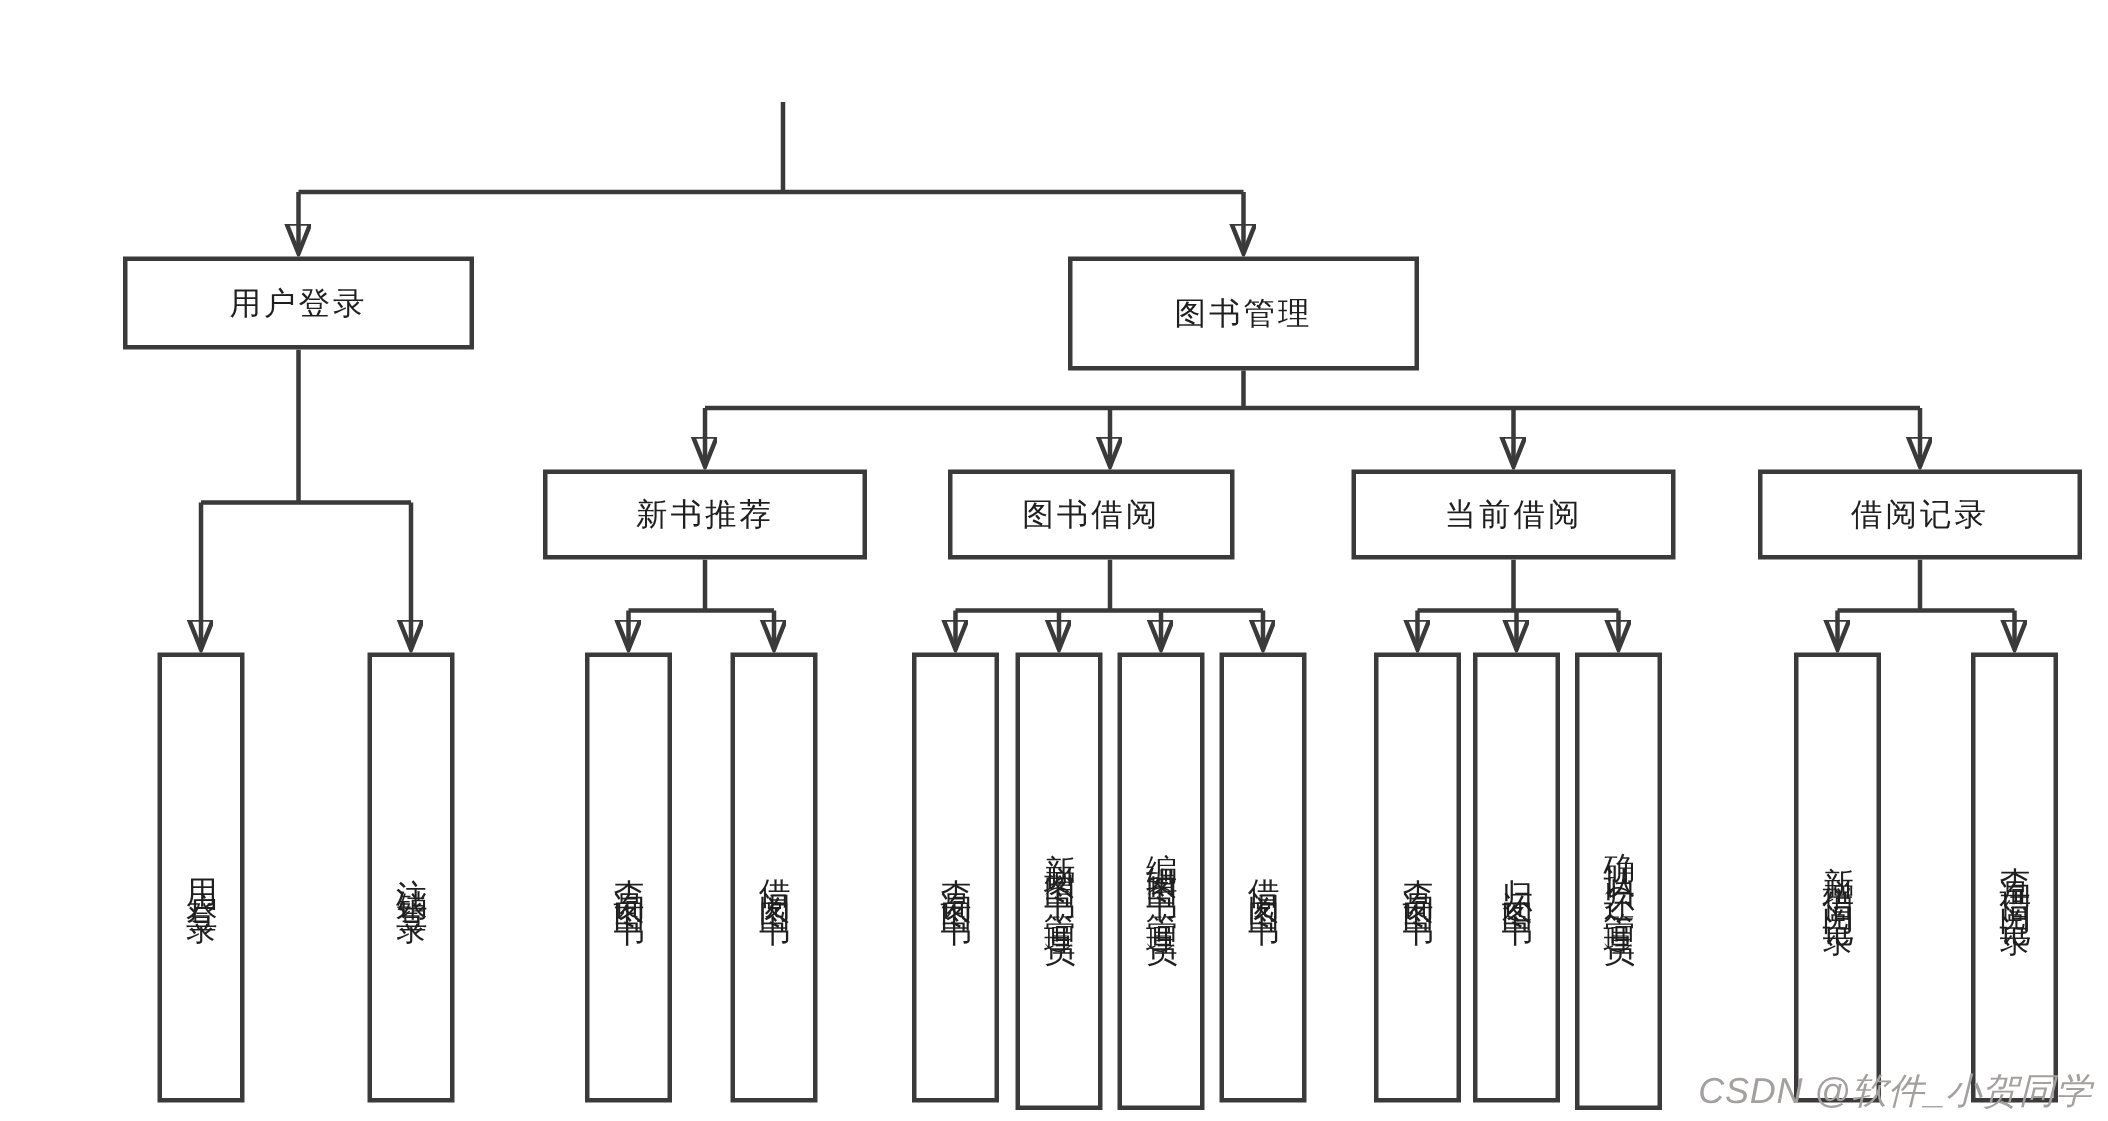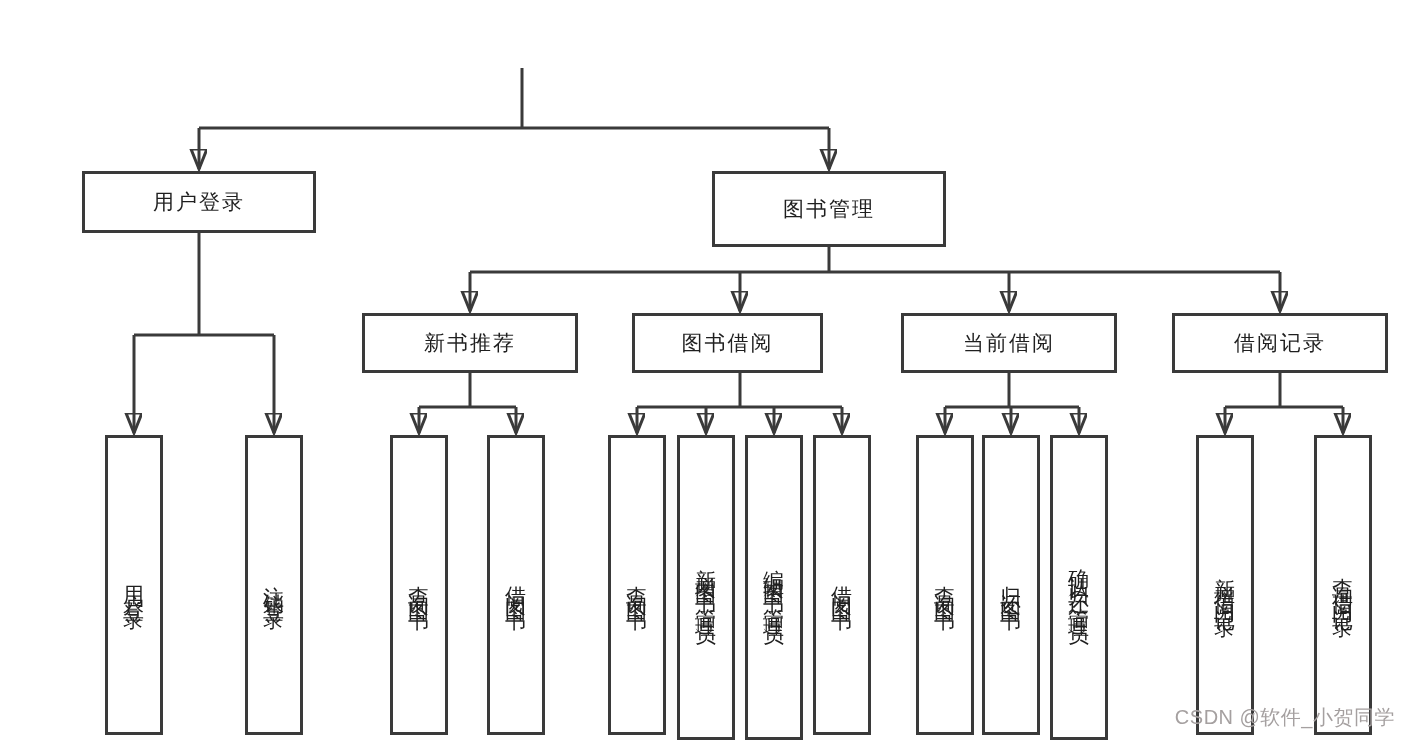--- a/index.html
+++ b/index.html
@@ -49,23 +49,24 @@
   .b-current{left:901px; top:313px; width:216px; height:60px;}
   .b-record {left:1172px;top:313px; width:216px; height:60px;}
 
   .l-a1{left:105px;}  .l-a2{left:245px;}
   .l-b1{left:390px;}  .l-b2{left:487px;}
   .l-c1{left:608px;}  .l-c2{left:677px;} .l-c3{left:745px;} .l-c4{left:813px;}
   .l-d1{left:916px;}  .l-d2{left:982px;} .l-d3{left:1050px;}
   .l-e1{left:1196px;} .l-e2{left:1314px;}
 
   .watermark{
-    position:absolute;right:10px;bottom:16px;
-    font-size:20px;letter-spacing:0.5px;
+    position:absolute;right:10px;bottom:4px;
+    font-size:24px;letter-spacing:0.5px;
     color:var(--watermark);
+    font-style:italic;
   }
 </style>
 </head>
 <body>
 
 <div id="stage">
 
   <svg class="connectors" width="1405" height="747" viewBox="0 0 1405 747">
     <defs>
       <marker id="arrow" markerUnits="userSpaceOnUse" markerWidth="26" markerHeight="20" refX="20" refY="8" orient="auto">

